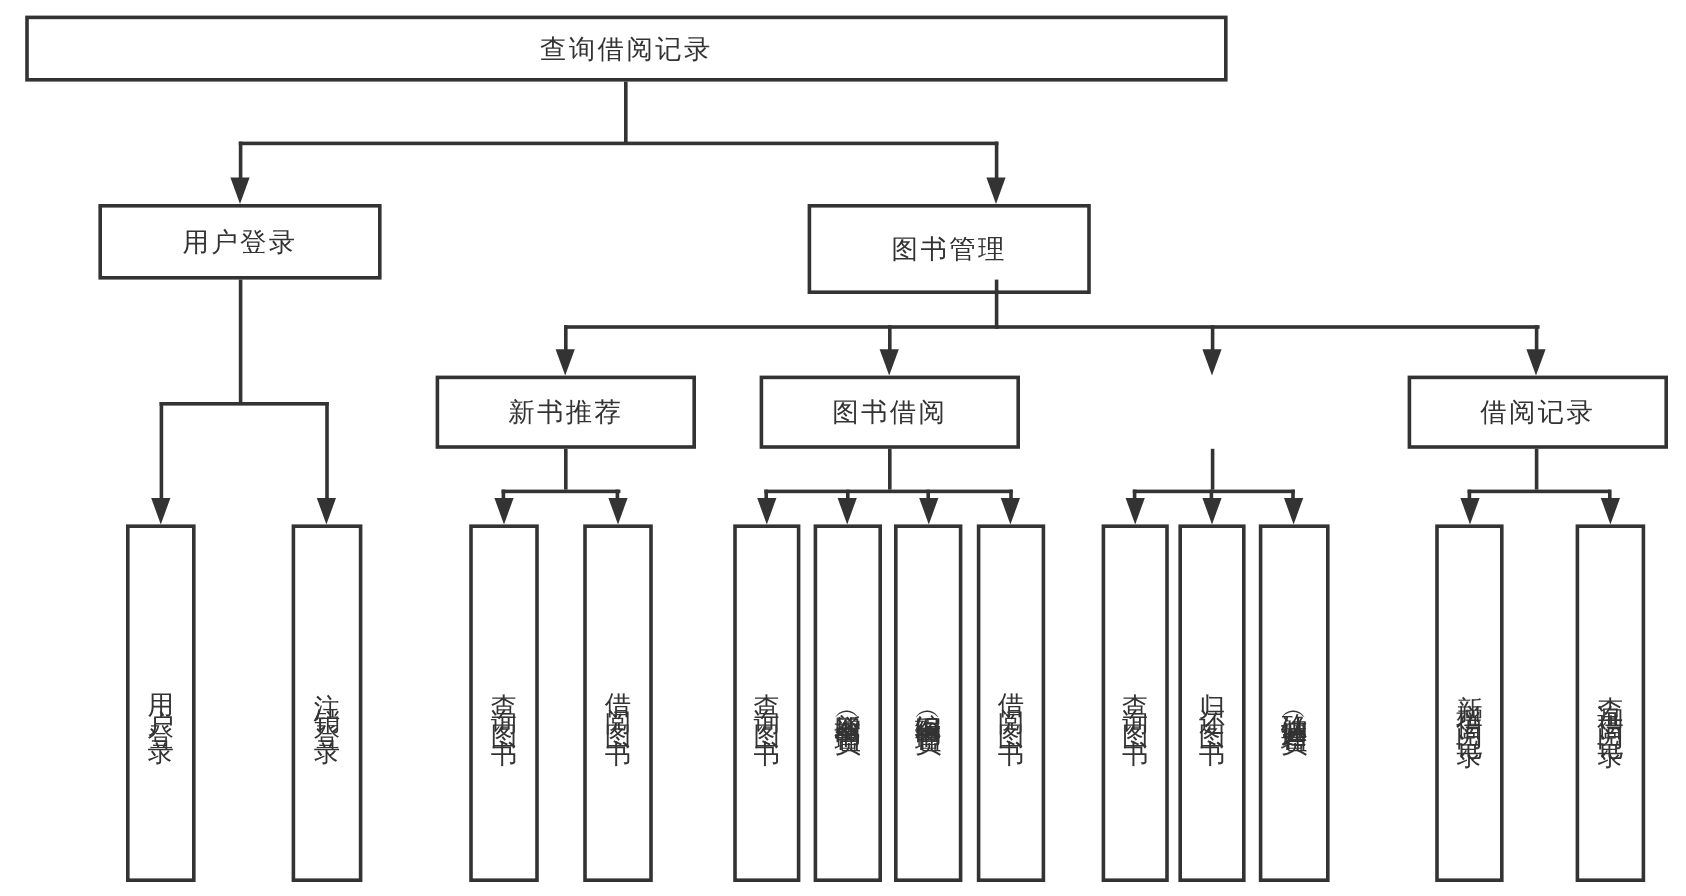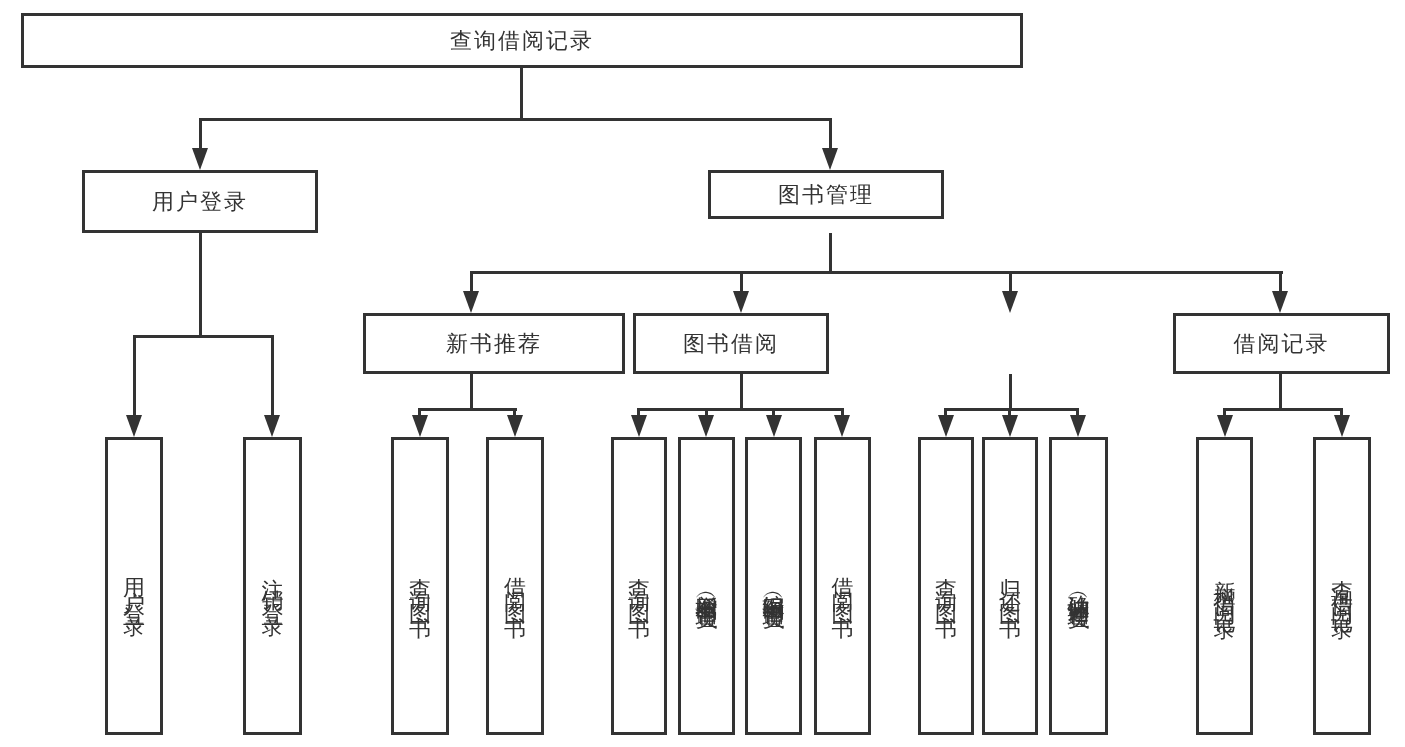--- a/index.html
+++ b/index.html
@@ -48,21 +48,21 @@
   <div class="vl" style="left:520px;top:68px;height:52px;"></div>
   <div class="hl" style="left:199px;top:118px;width:633px;"></div>
   <div class="vl" style="left:199px;top:118px;height:33px;"></div>
   <div class="vl" style="left:829px;top:118px;height:33px;"></div>
   <div class="arr" style="left:192px;top:148px;"></div>
   <div class="arr" style="left:822px;top:148px;"></div>
 
   <div class="box" style="left:82px;top:170px;width:236px;height:63px;">
     <span>用户登录</span>
   </div>
-  <div class="box" style="left:708px;top:170px;width:236px;height:49px;justify-content:center;">
+  <div class="box" style="left:673px;top:170px;width:236px;height:75px;justify-content:center;">
     <span>图书管理</span>
   </div>
 
   <div class="vl" style="left:199px;top:233px;height:102px;"></div>
   <div class="hl" style="left:133px;top:335px;width:141px;"></div>
   <div class="vl" style="left:133px;top:335px;height:81px;"></div>
   <div class="vl" style="left:271px;top:335px;height:81px;"></div>
   <div class="arr" style="left:126px;top:415px;"></div>
   <div class="arr" style="left:264px;top:415px;"></div>
 
@@ -70,24 +70,24 @@
   <div class="hl" style="left:470px;top:271px;width:813px;"></div>
   <div class="vl" style="left:470px;top:271px;height:22px;"></div>
   <div class="vl" style="left:740px;top:271px;height:22px;"></div>
   <div class="vl" style="left:1009px;top:271px;height:22px;"></div>
   <div class="vl" style="left:1279px;top:271px;height:22px;"></div>
   <div class="arr" style="left:463px;top:291px;"></div>
   <div class="arr" style="left:733px;top:291px;"></div>
   <div class="arr" style="left:1002px;top:291px;"></div>
   <div class="arr" style="left:1272px;top:291px;"></div>
 
-  <div class="box" style="left:363px;top:313px;width:262px;height:61px;">
+  <div class="box" style="left:363px;top:313px;width:217px;height:61px;">
     <span>新书推荐</span>
   </div>
-  <div class="box" style="left:633px;top:313px;width:196px;height:61px;">
+  <div class="box" style="left:633px;top:313px;width:217px;height:61px;">
     <span>图书借阅</span>
   </div>
   <div class="box" style="left:1173px;top:313px;width:217px;height:61px;">
     <span>借阅记录</span>
   </div>
 
   <div class="vl" style="left:470px;top:374px;height:34px;"></div>
   <div class="vl" style="left:740px;top:374px;height:34px;"></div>
   <div class="vl" style="left:1009px;top:374px;height:34px;"></div>
   <div class="vl" style="left:1279px;top:374px;height:34px;"></div>

